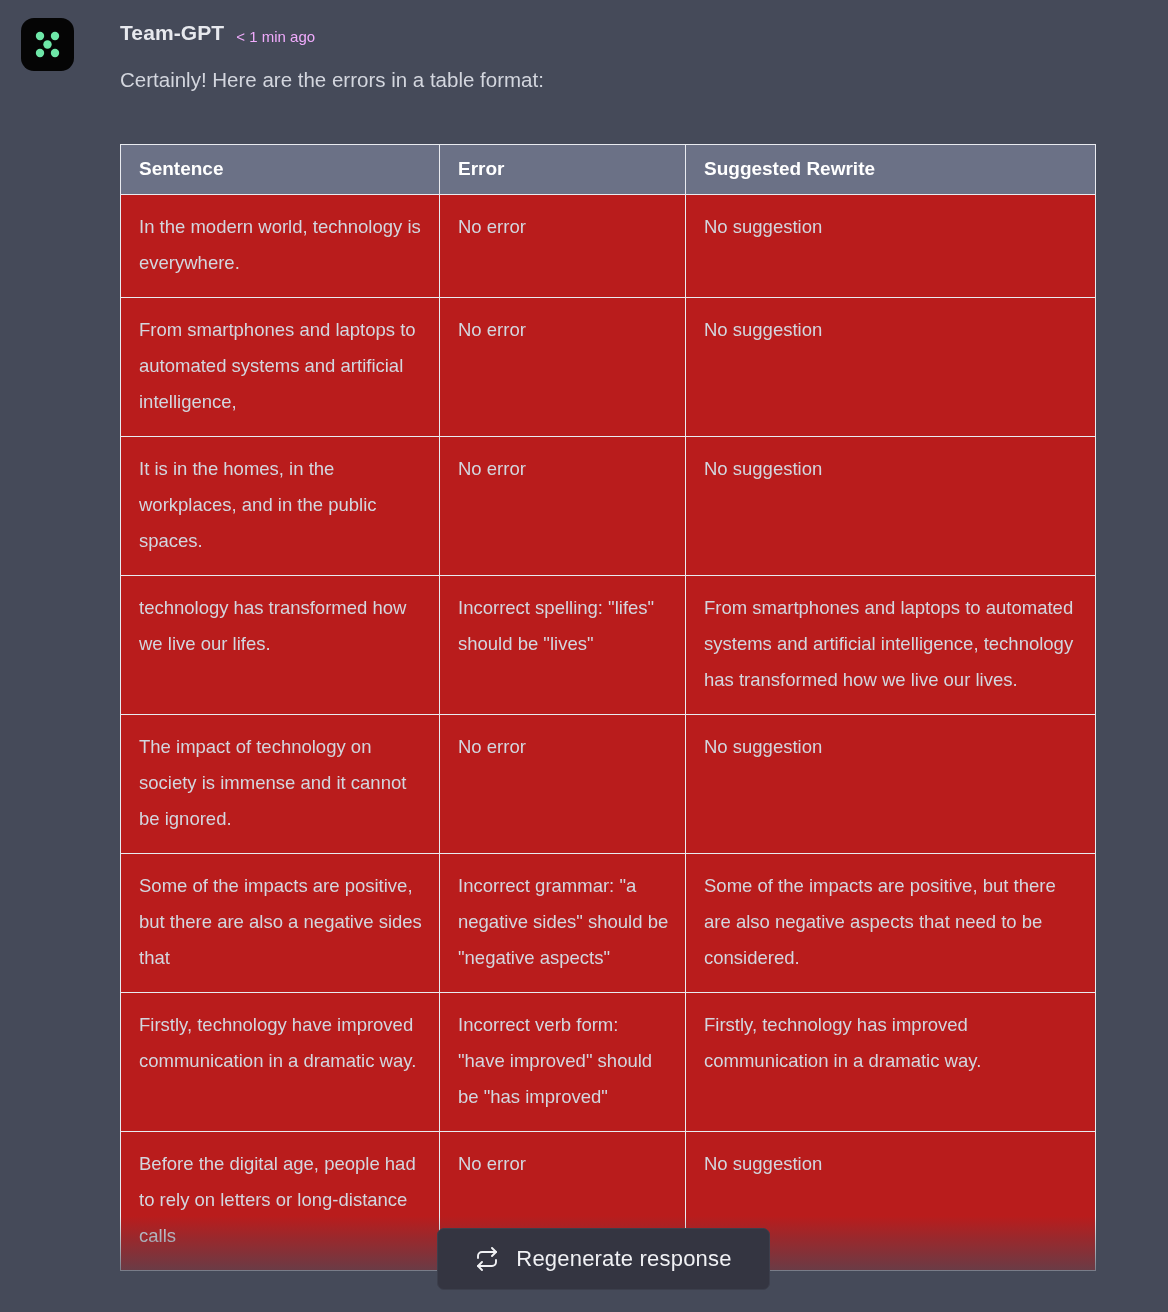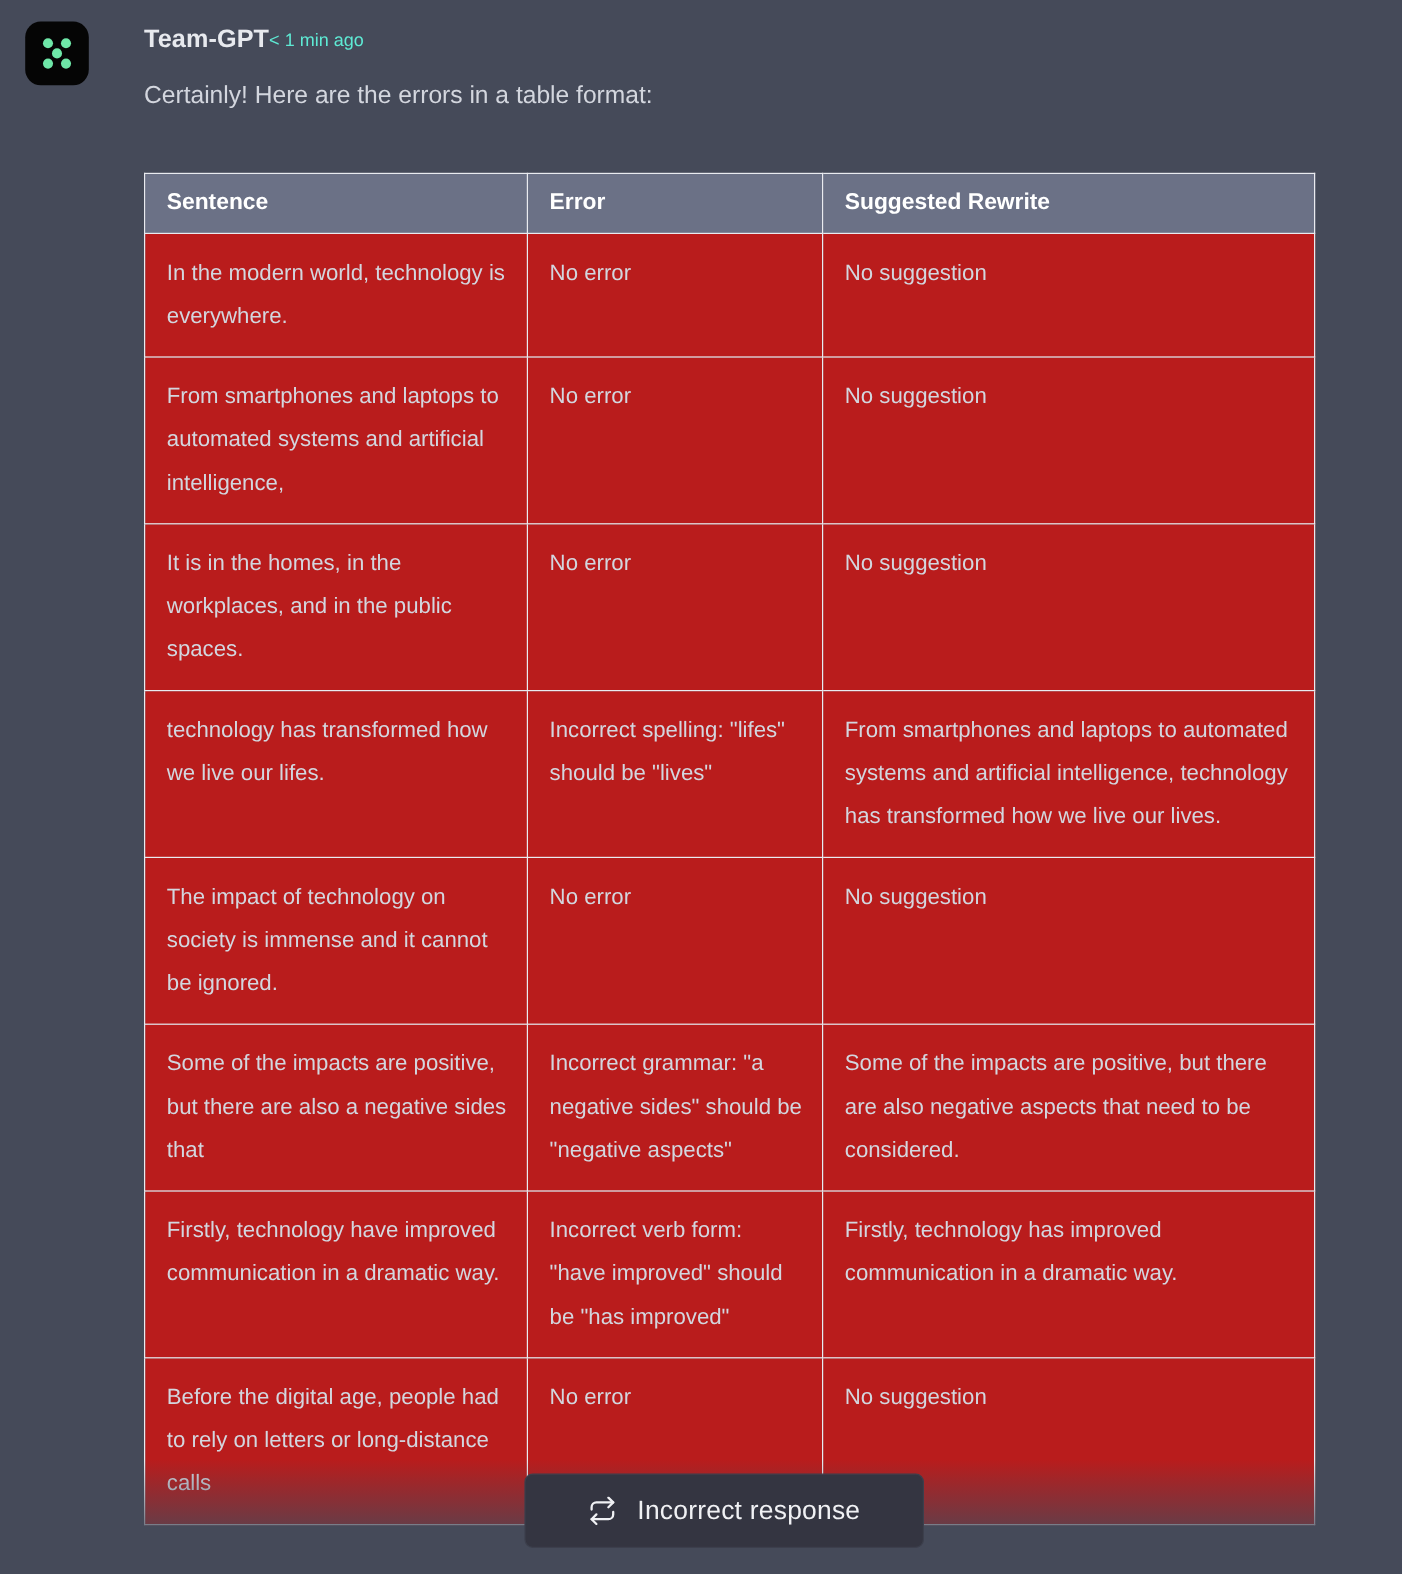--- a/index.html
+++ b/index.html
@@ -37,32 +37,32 @@
     box-sizing: border-box;
   }
   .avatar svg { display: block; width: 53px; height: 53px; }
 
   
   .msg-head {
     position: absolute;
     left: 120px;
     top: 21px;
     display: flex;
-    align-items: center;
-    gap: 0;
+    align-items: flex-end;
+    gap: 12px;
   }
   .author {
     font-size: 21px;
     font-weight: bold;
     color: #e7e9ee;
     letter-spacing: .1px;
   }
   .timestamp {
     font-size: 15px;
-    color: #5eead4;
+    color: #f0abfc;
   }
 
   
   .intro {
     position: absolute;
     left: 120px;
     top: 66px;
     font-size: 20.5px;
     color: #d3d6de;
     line-height: 28px;
@@ -240,16 +240,16 @@
 
   <div class="regenerate-btn">
     <span class="repeat-icon">
       <svg viewBox="0 0 24 24" fill="none" stroke="#f0f1f4" stroke-width="1.9" stroke-linecap="round" stroke-linejoin="round" aria-hidden="true">
         <polyline points="17 1 21 5 17 9"></polyline>
         <path d="M3 11V9a4 4 0 0 1 4-4h14"></path>
         <polyline points="7 23 3 19 7 15"></polyline>
         <path d="M21 13v2a4 4 0 0 1-4 4H3"></path>
       </svg>
     </span>
-    <span class="label">Incorrect response</span>
+    <span class="label">Regenerate response</span>
   </div>
 
 </div>
 
 </body></html>

